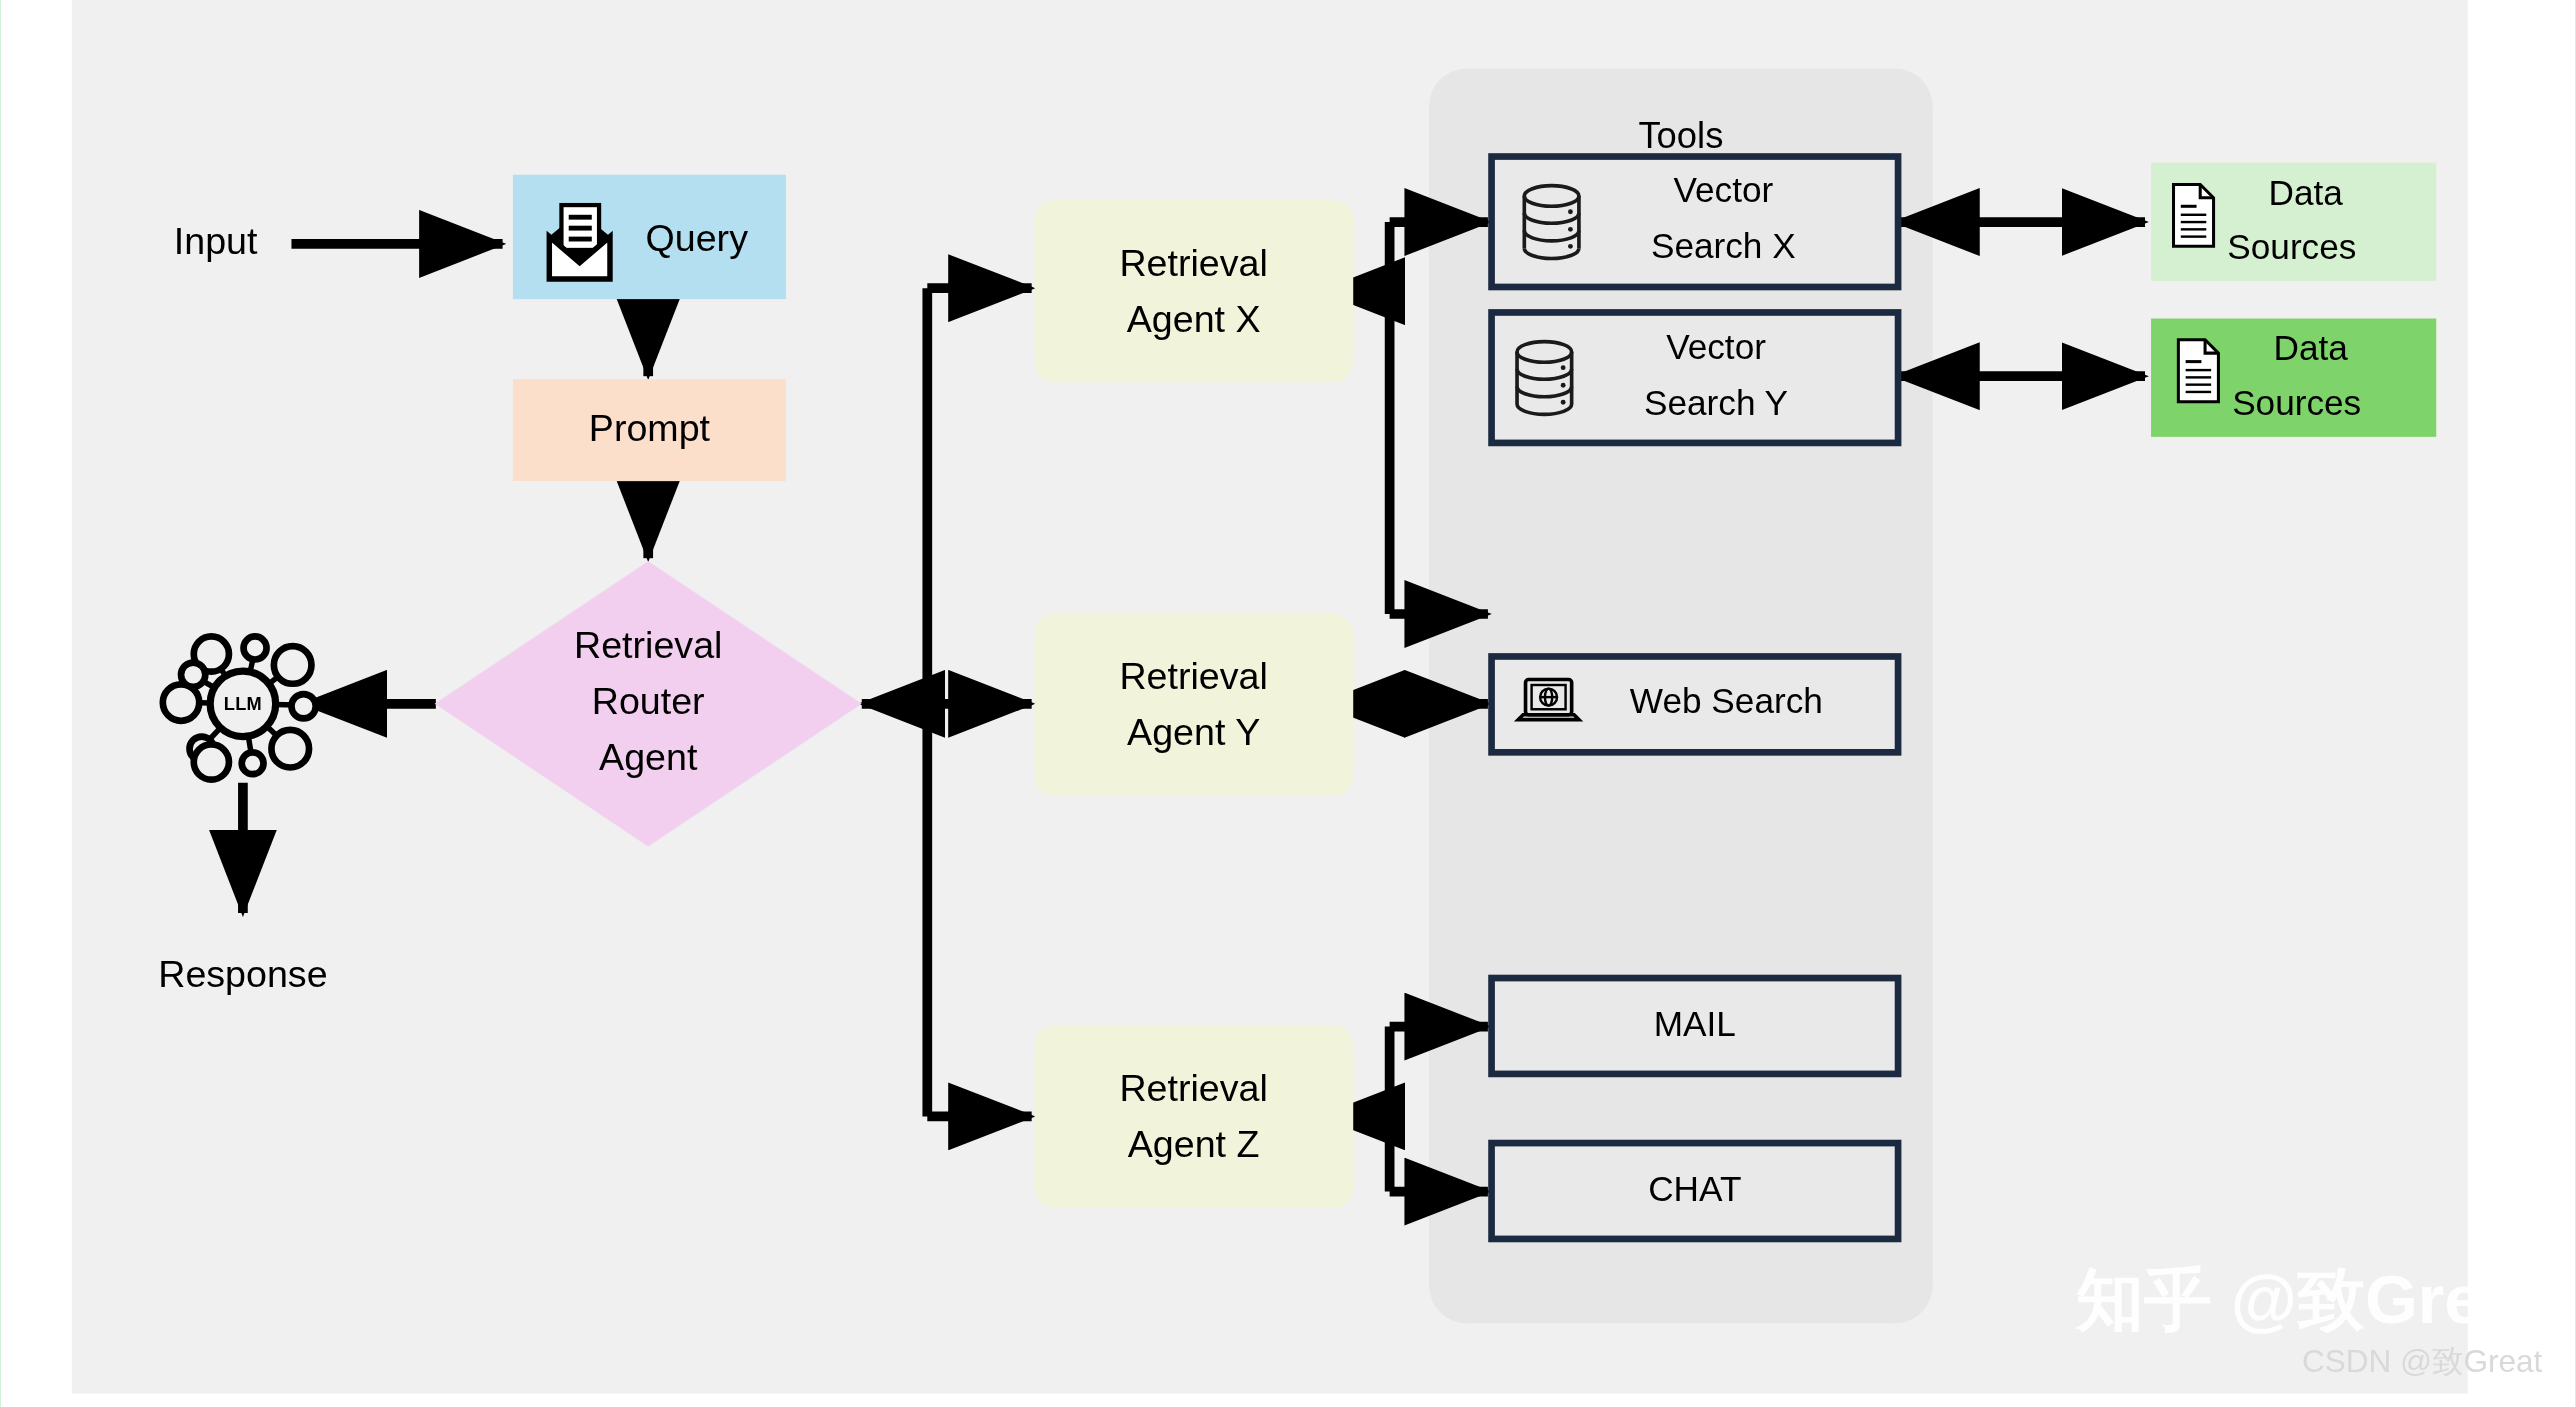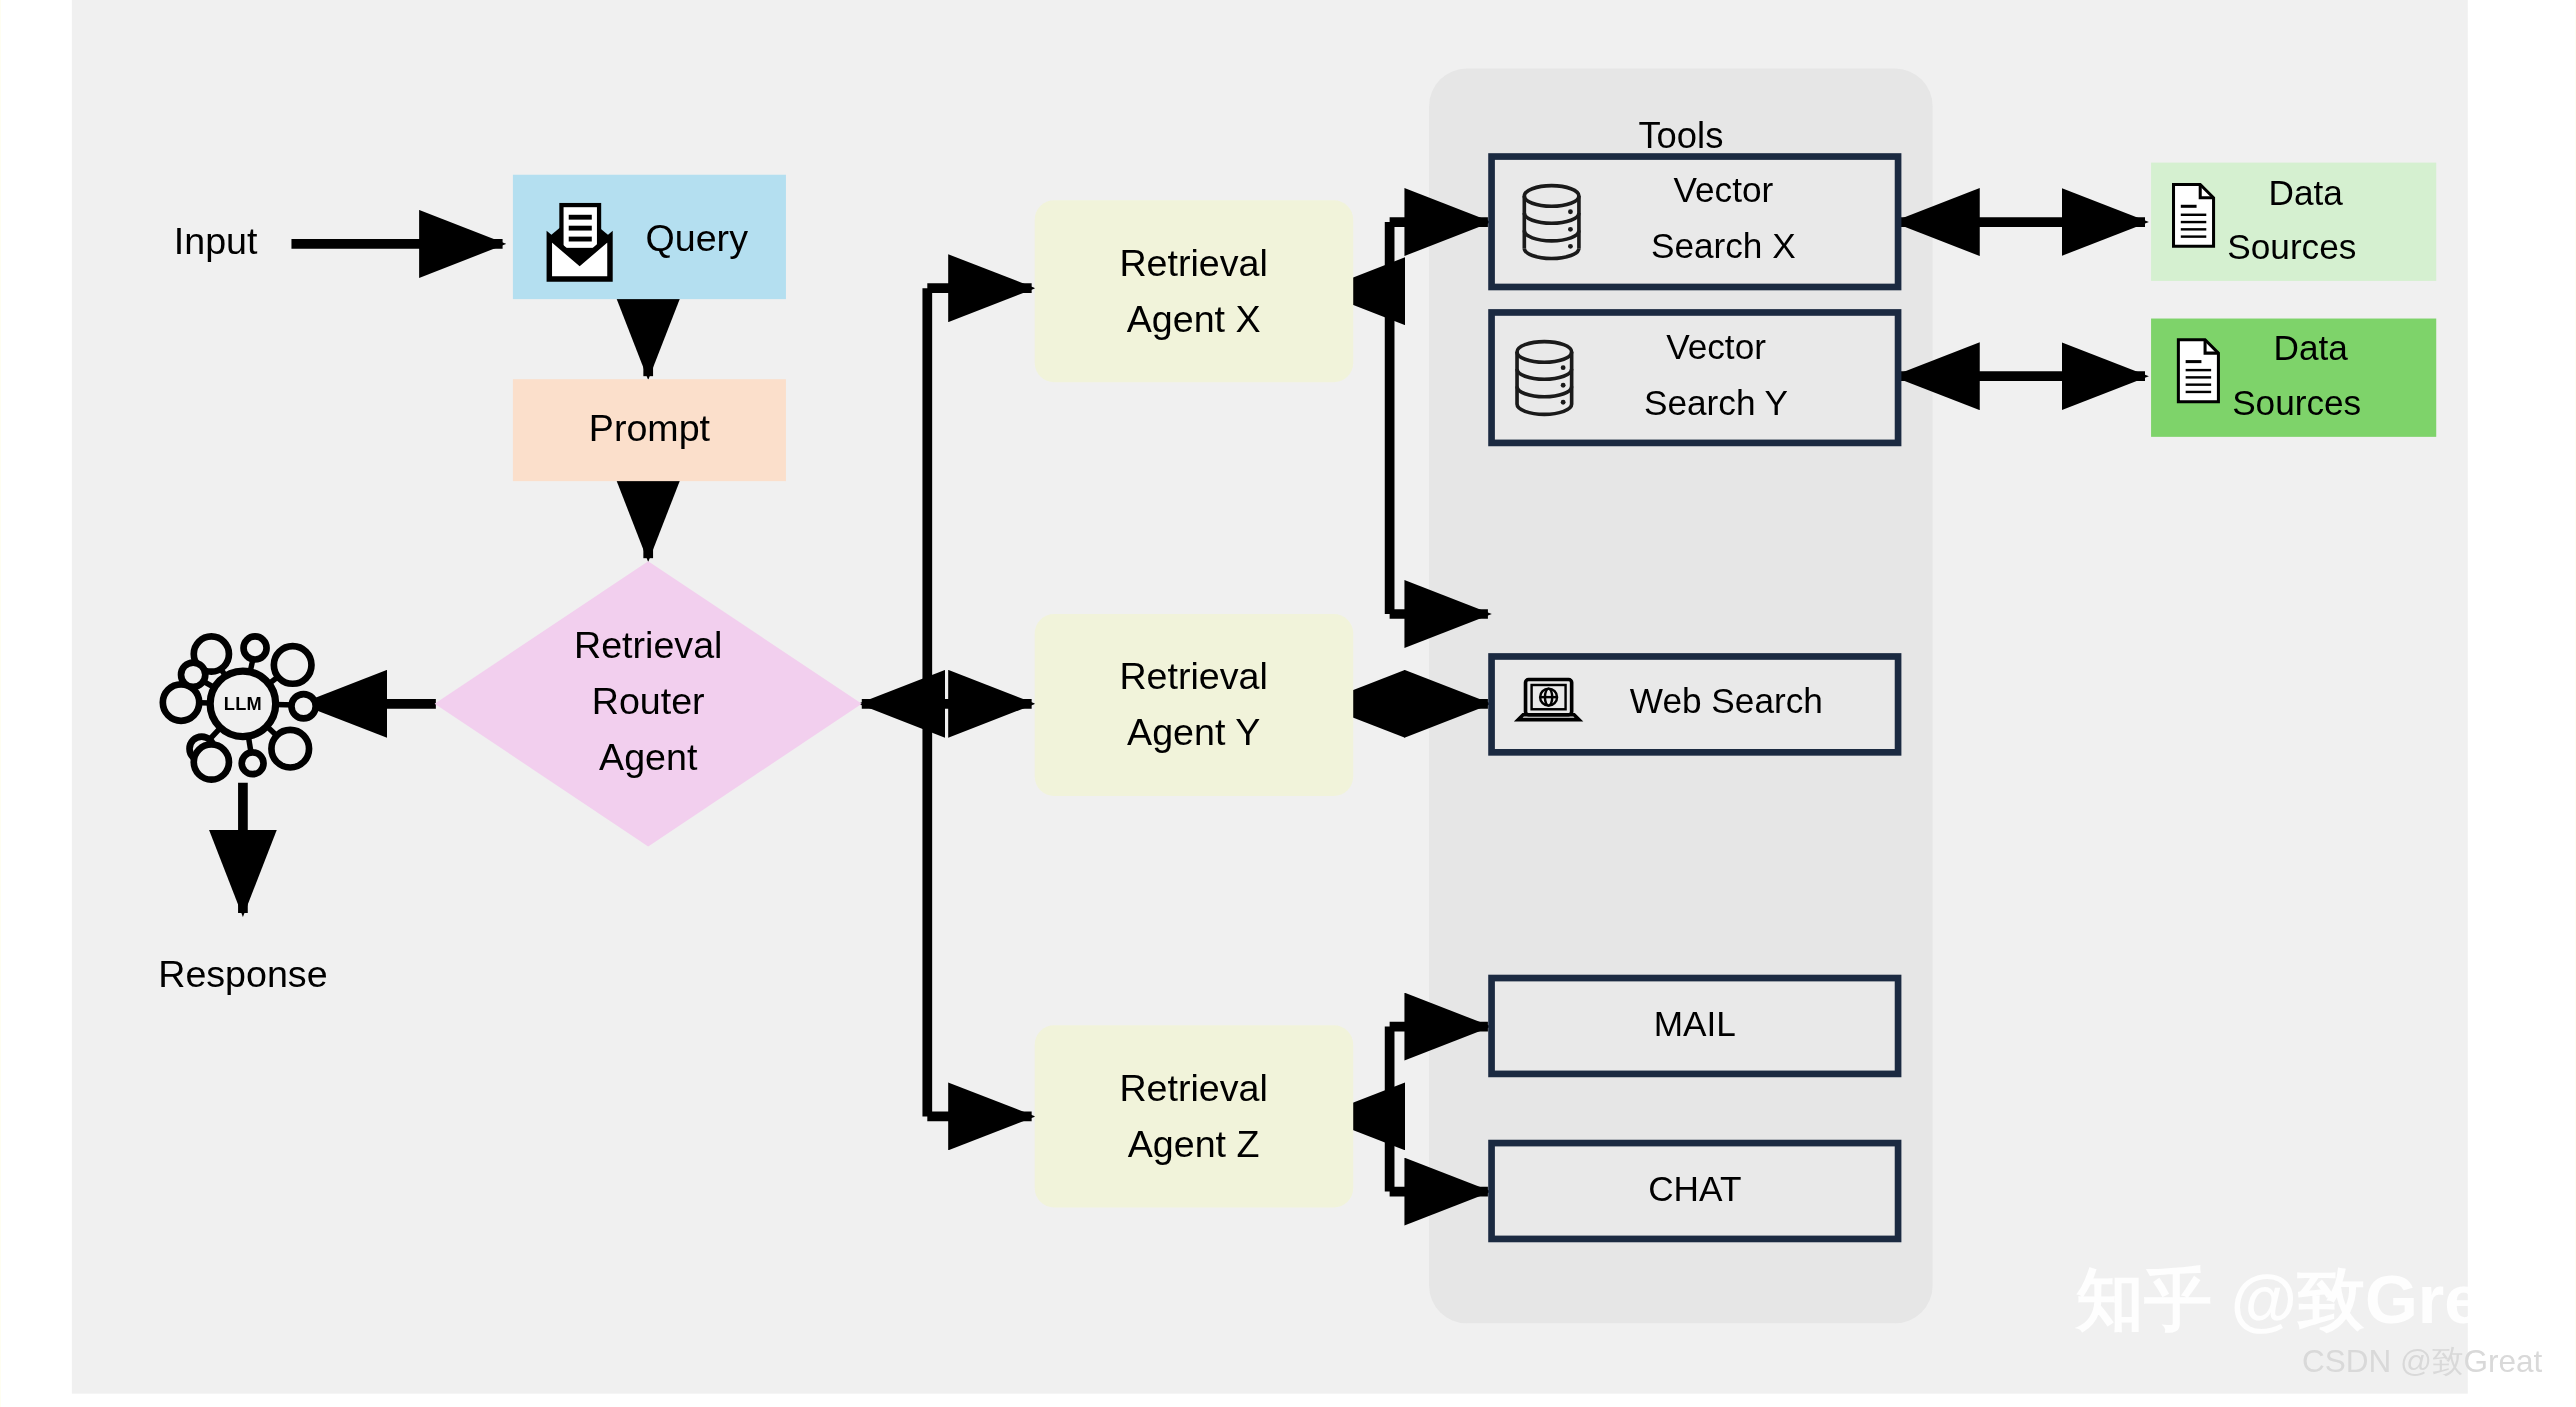--- a/index.html
+++ b/index.html
@@ -5,21 +5,21 @@
   html, body {
     margin: 0;
     padding: 0;
     background: #ffffff;
     font-family: "Liberation Sans", sans-serif;
   }
   #stage {
     position: relative;
     width: 2576px;
     height: 1407px;
-    background: #fef9c3;
+    background: #22c55e;
     overflow: hidden;
   }
   #stage svg { display: block; }
   .lbl {
     font-family: "Liberation Sans", sans-serif;
     fill: #000000;
     text-anchor: middle;
     dominant-baseline: middle;
   }
   .node-text   { font-size: 62px; }

